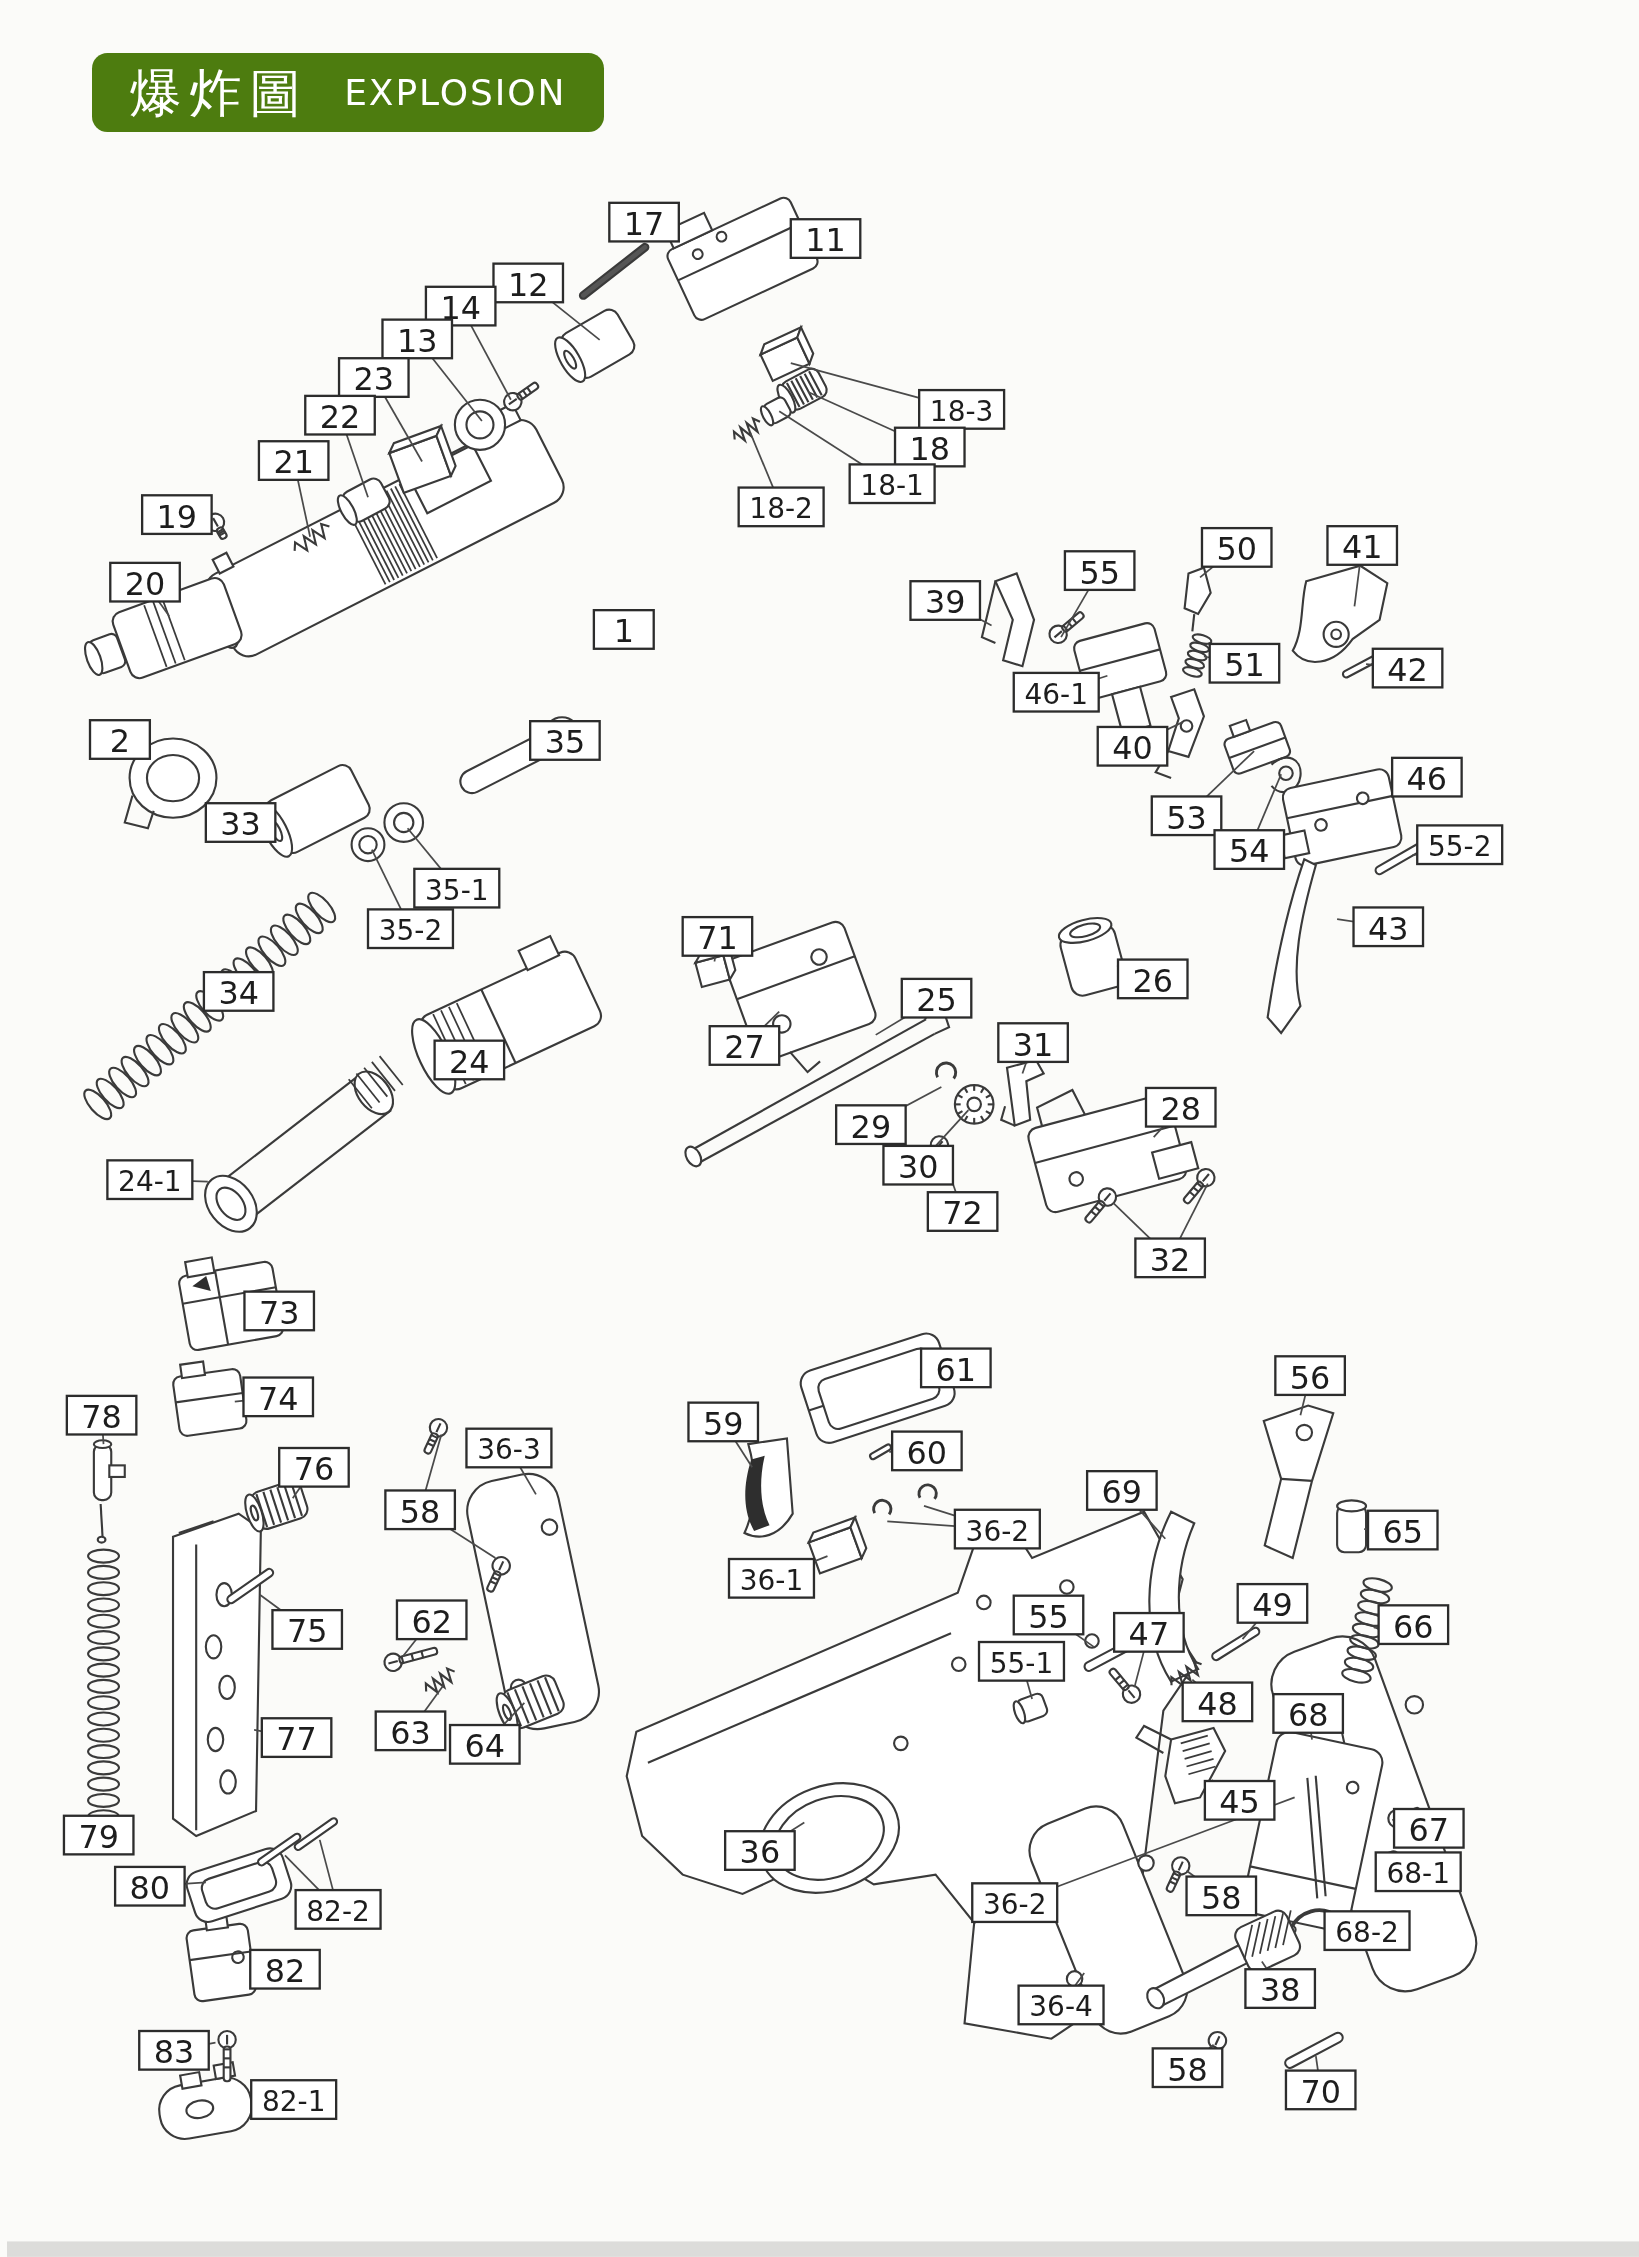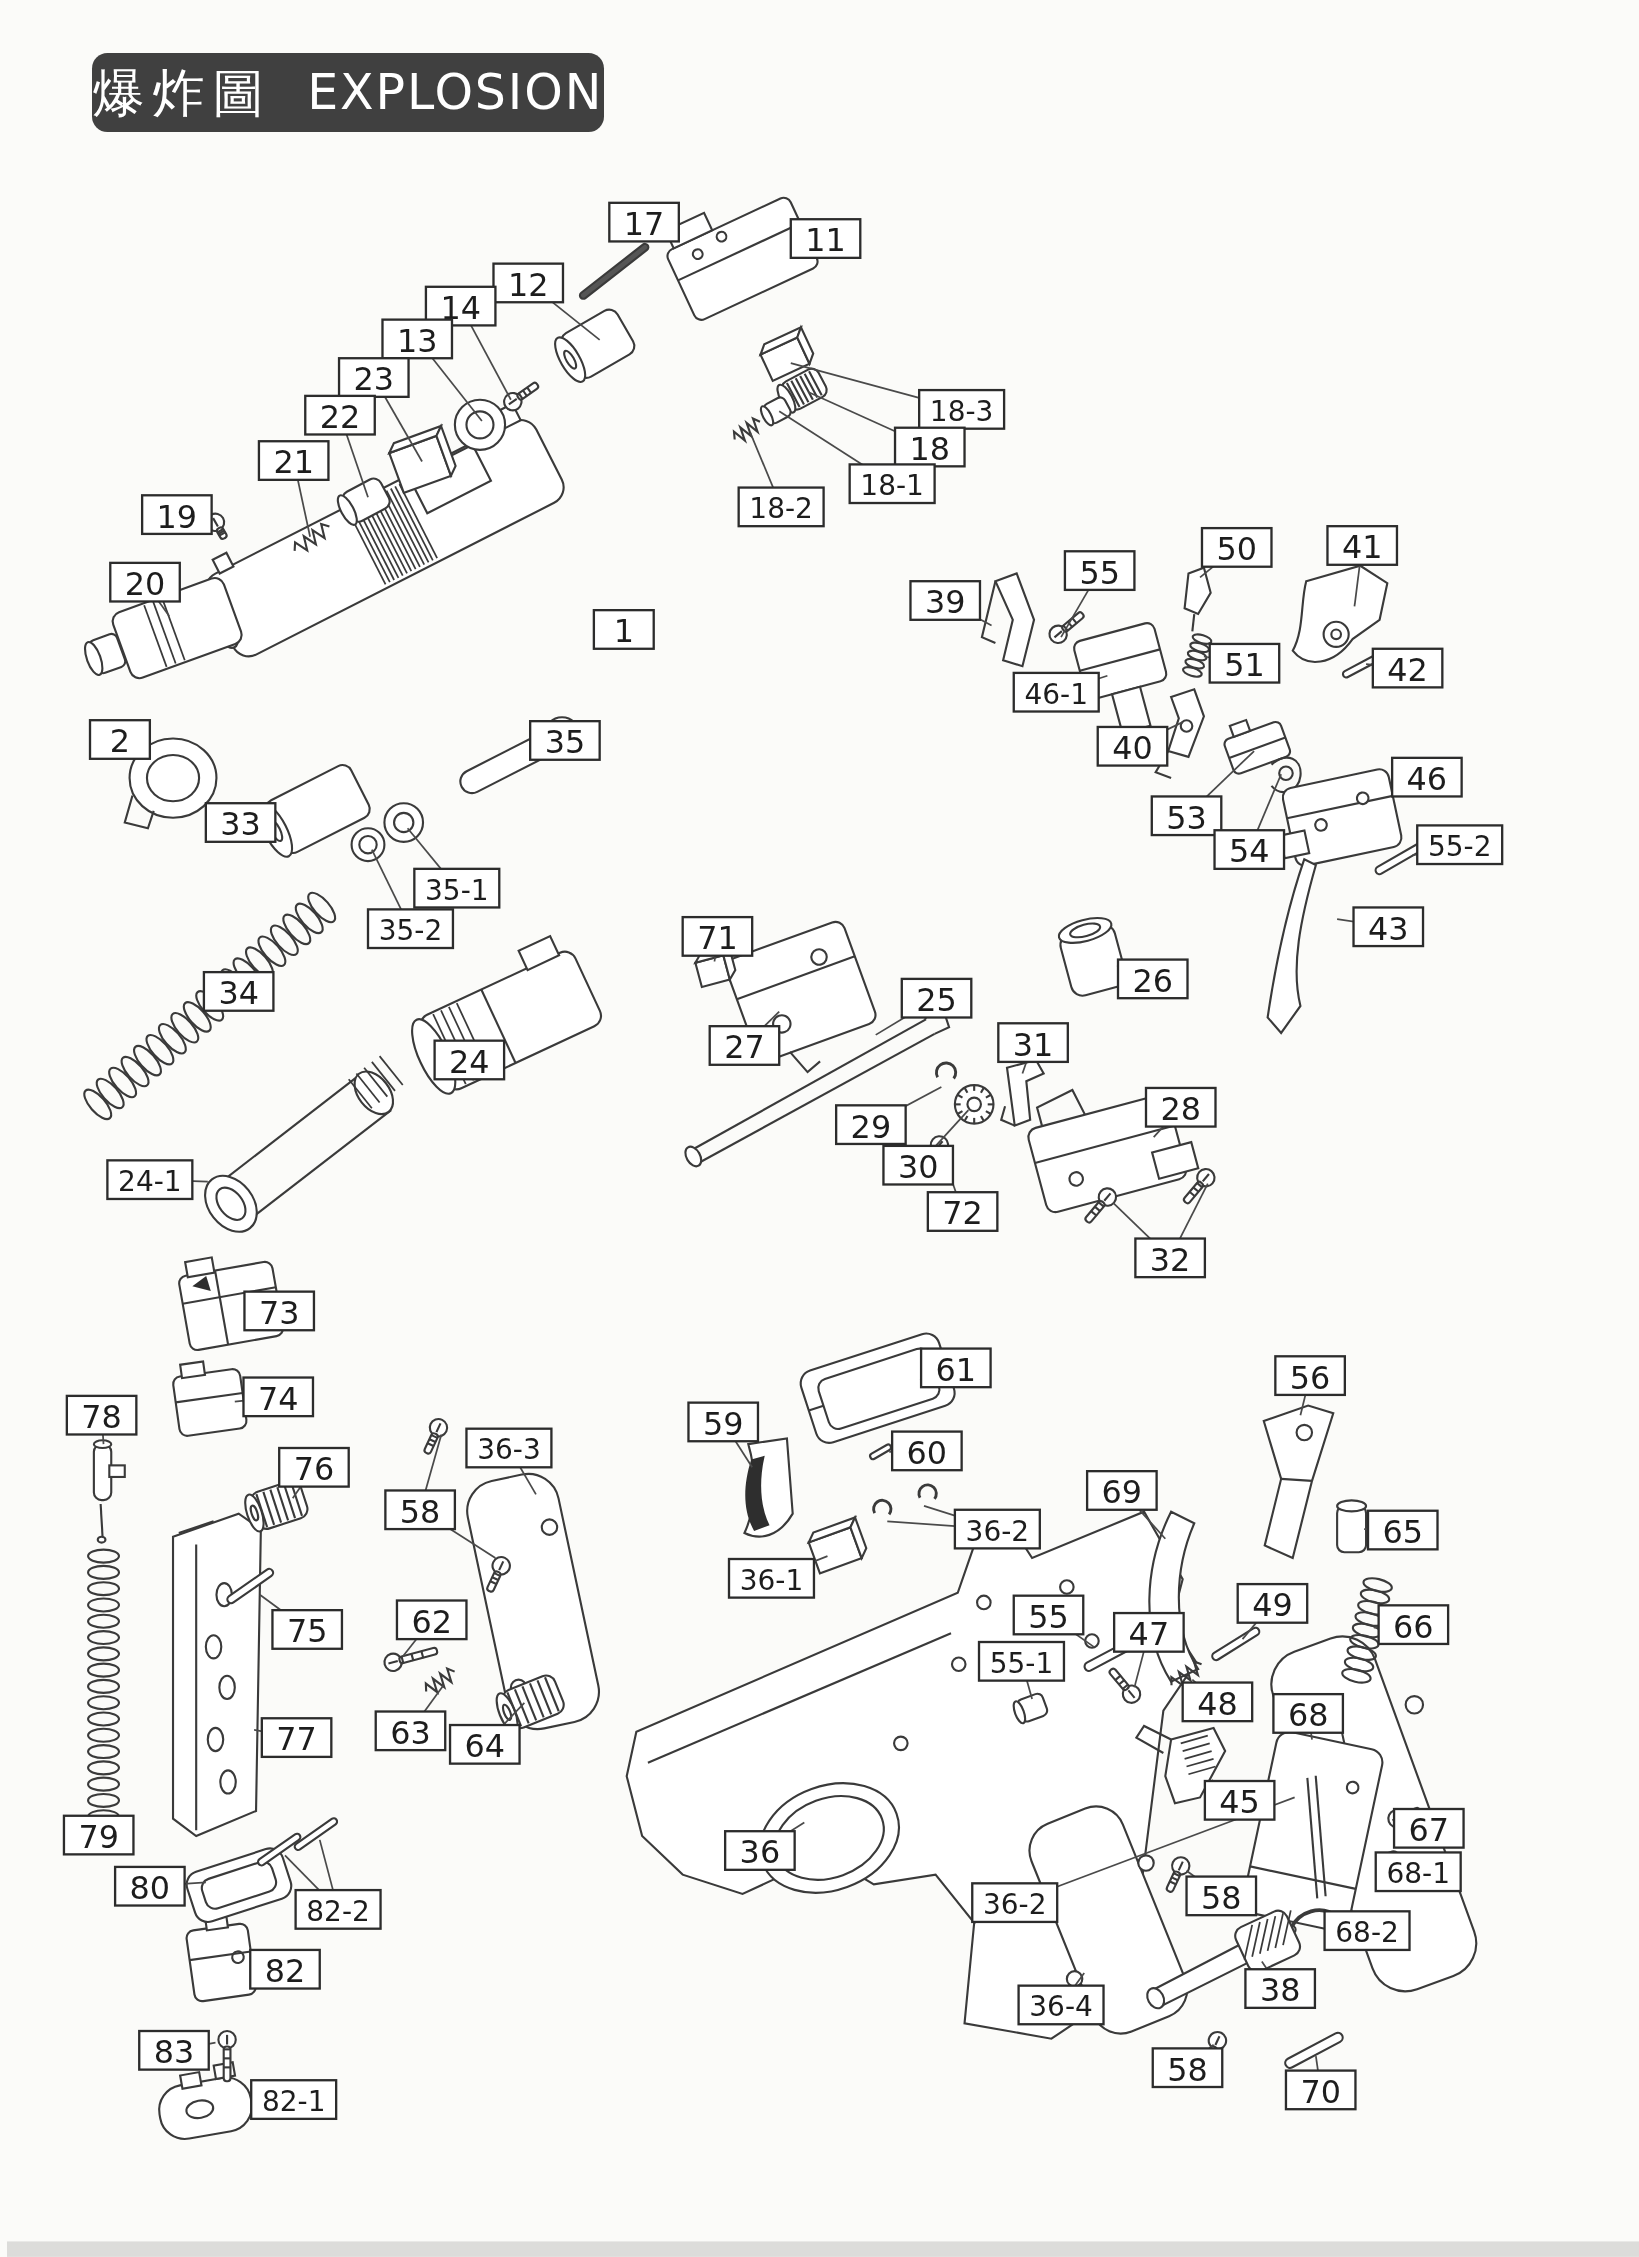--- a/index.html
+++ b/index.html
@@ -1,22 +1,22 @@
 <!DOCTYPE html>
 <html><head>
 <meta charset="utf-8">
 <style>
   html,body{margin:0;padding:0;background:#9a9a98;}
   .page{position:relative;width:1639px;height:2257px;background:#fbfbf9;overflow:hidden;
         font-family:"DejaVu Sans",sans-serif;margin:0 auto;}
-  .title-badge{position:absolute;left:92px;top:53px;width:512px;height:79px;background:#404040;
+  .title-badge{position:absolute;left:92px;top:53px;width:512px;height:79px;background:#4d7c0f;
         border-radius:15.4px;display:flex;align-items:center;justify-content:center;gap:19.3px;
         color:#ffffff;}
   .title-badge .zh{font-size:52px;letter-spacing:7.7px;line-height:1;}
-  .title-badge .en{font-size:49px;letter-spacing:1.9px;line-height:1;margin-left:16px;}
+  .title-badge .en{font-size:36px;letter-spacing:1.9px;line-height:1;margin-left:16px;}
   #diagram{position:absolute;left:7px;top:0;width:1639px;height:2257px;}
   svg text{font-family:"DejaVu Sans",sans-serif;}
 </style>
 </head>
 <body>
 
 <div class="page">
   <div id="diagram"><svg width="1639" height="2257" viewBox="0 0 1698 2338">
         <g>
           <rect x="200" y="511" width="382" height="94" rx="18" stroke="#3a3a3a" stroke-width="2.2" fill="#ffffff" transform="rotate(-27 390 557)"></rect>

